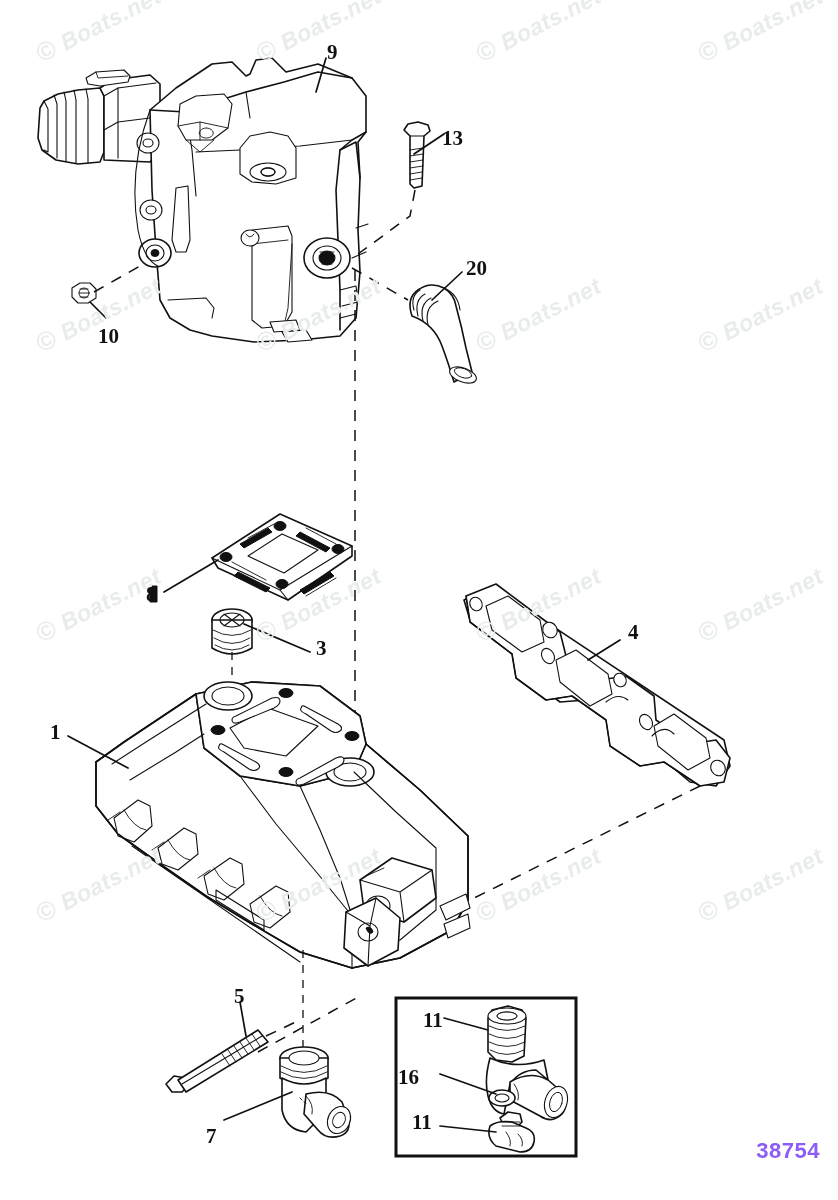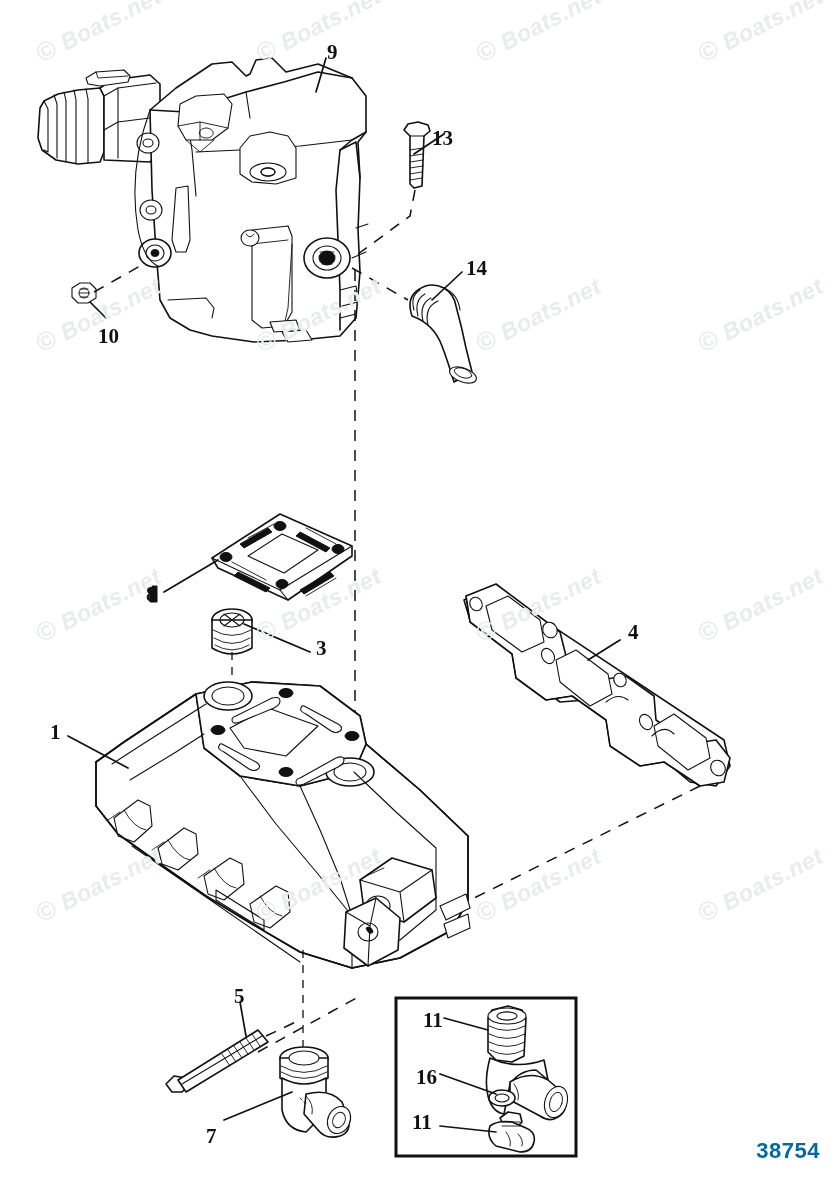--- a/index.html
+++ b/index.html
@@ -30,21 +30,21 @@
     color:#111111;
     line-height:1;
     white-space:nowrap;
   }
   #drawing-number{
     position:absolute;
     right:18px;bottom:36px;
     font-family:"Liberation Sans", sans-serif;
     font-weight:bold;
     font-size:22px;
-    color:#0369a1;
+    color:#8b5cf6;
     letter-spacing:0.5px;
   }
   .ln{fill:none;stroke:#111;stroke-width:1.6;stroke-linecap:round;stroke-linejoin:round;}
   .ln-thin{fill:none;stroke:#111;stroke-width:1.1;stroke-linecap:round;stroke-linejoin:round;}
   .ln-hair{fill:none;stroke:#111;stroke-width:0.9;stroke-linecap:round;stroke-linejoin:round;}
   .leader{fill:none;stroke:#111;stroke-width:1.7;stroke-linecap:round;}
   .dash{fill:none;stroke:#111;stroke-width:1.5;stroke-linecap:butt;stroke-dasharray:11 9;}
   .dashfine{fill:none;stroke:#111;stroke-width:1.3;stroke-linecap:butt;stroke-dasharray:8 7;}
   .fillw{fill:#ffffff;stroke:#111;stroke-width:1.6;stroke-linejoin:round;}
   .fillw-t{fill:#ffffff;stroke:#111;stroke-width:1.1;stroke-linejoin:round;}
@@ -376,22 +376,22 @@
 
   <div id="callouts">
       <div class="callout" style="left: 50px; top: 722px;">1</div>
       <div class="callout" style="left: 316px; top: 638px;">3</div>
       <div class="callout" style="left: 628px; top: 622px;">4</div>
       <div class="callout" style="left: 234px; top: 986px;">5</div>
       <div class="callout" style="left: 206px; top: 1126px;">7</div>
       <div class="callout" style="left: 146px; top: 584px;">8</div>
       <div class="callout" style="left: 327px; top: 42px;">9</div>
       <div class="callout" style="left: 98px; top: 326px;">10</div>
-      <div class="callout" style="left: 466px; top: 258px;">14</div>
-      <div class="callout" style="left: 432px; top: 128px;">13</div>
+      <div class="callout" style="left: 466px; top: 258px;">20</div>
+      <div class="callout" style="left: 442px; top: 128px;">13</div>
       <div class="callout" style="left: 423px; top: 1010px;">11</div>
       <div class="callout" style="left: 412px; top: 1112px;">11</div>
-      <div class="callout" style="left: 416px; top: 1067px; text-align: center;">16</div>
+      <div class="callout" style="left: 398px; top: 1067px; text-align: center;">16</div>
     </div>
 
   <div id="drawing-number">38754</div>
 
 </div>
 
 </body></html>

